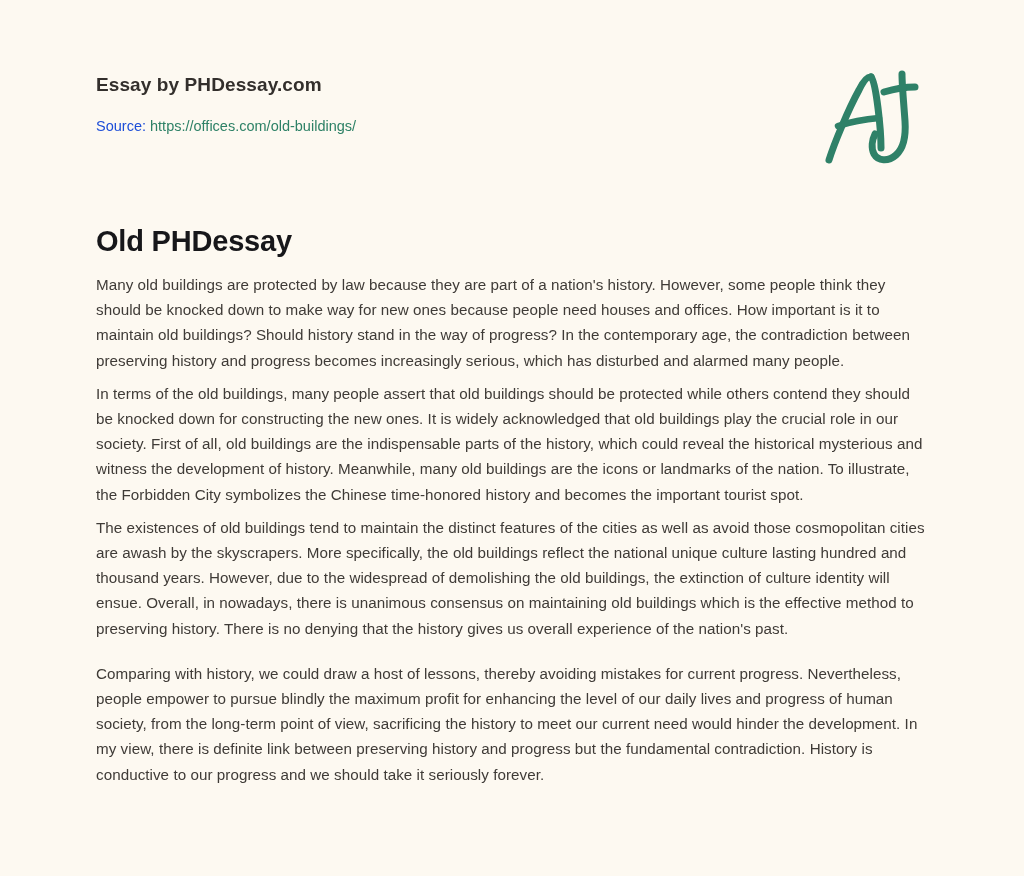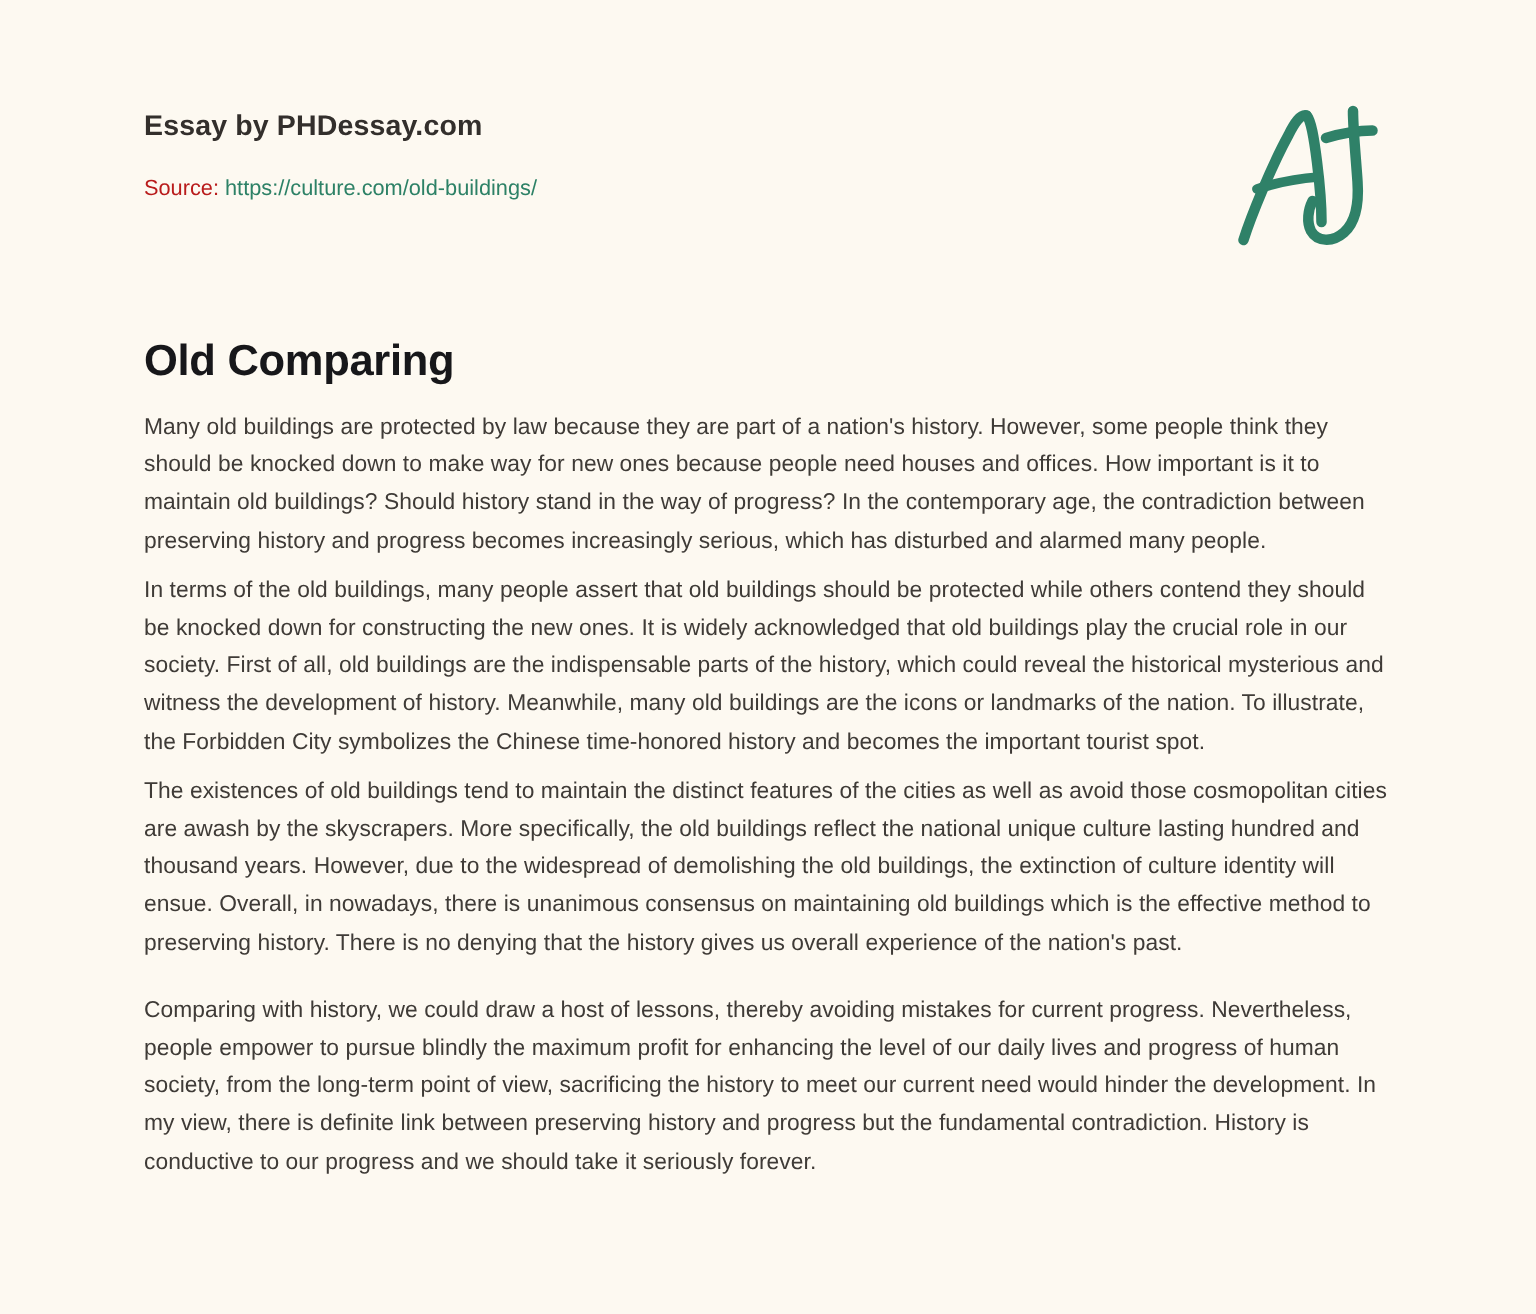--- a/index.html
+++ b/index.html
@@ -40,21 +40,21 @@
 
   .source-line {
     margin-top: 18px;
     font-size: 14.5px;
     line-height: 20px;
     color: #8d8781;
     white-space: nowrap;
   }
 
   .source-label {
-    color: #b91c1c;
+    color: #1d4ed8;
   }
 
   .source-link {
     color: #2d8166;
     text-decoration: none;
     cursor: pointer;
   }
 
   
   .logo {
@@ -107,42 +107,42 @@
 </style>
 </head>
 <body>
 
 <div class="page">
 
   <div class="header">
     <div class="brand-line">Essay by PHDessay.com</div>
     <div class="source-line">
       <span class="source-label">Source:</span>
-      <a class="source-link" href="#" title="https://phdessay.com/old-buildings/">https://culture.com/old-buildings/</a>
+      <a class="source-link" href="#" title="https://phdessay.com/old-buildings/">https://offices.com/old-buildings/</a>
     </div>
   </div>
 
   <div class="logo">
     <svg viewBox="0 0 108 102" xmlns="http://www.w3.org/2000/svg">
       <g fill="none" stroke="#2f8168" stroke-linecap="round" stroke-linejoin="round">
 
         <path d="M11 94 C16 78 30 44 41 24 C45 16 49 10 53 11" stroke-width="7"></path>
 
         <path d="M53 11 C56 14 58 26 60 42 C62 58 63 72 63 82" stroke-width="7"></path>
 
         <path d="M20 60 C32 56 49 53 61 52" stroke-width="6.5"></path>
 
         <path d="M66 26 C76 23 88 21 97 21" stroke-width="7"></path>
 
         <path d="M84 8 C84 20 86 40 87 55 C88 70 86 82 78 89 C70 96 60 95 56 88 C53 82 54 74 57 68" stroke-width="7"></path>
       </g>
     </svg>
   </div>
 
-  <div class="doc-title">Old Comparing</div>
+  <div class="doc-title">Old PHDessay</div>
 
   <div class="body-copy">
     <p>Many old buildings are protected by law because they are part of a nation's history. However, some people think they should be knocked down to make way for new ones because people need houses and offices. How important is it to maintain old buildings? Should history stand in the way of progress? In the contemporary age, the contradiction between preserving history and progress becomes increasingly serious, which has disturbed and alarmed many people.</p>
     <p>In terms of the old buildings, many people assert that old buildings should be protected while others contend they should be knocked down for constructing the new ones. It is widely acknowledged that old buildings play the crucial role in our society. First of all, old buildings are the indispensable parts of the history, which could reveal the historical mysterious and witness the development of history. Meanwhile, many old buildings are the icons or landmarks of the nation. To illustrate, the Forbidden City symbolizes the Chinese time-honored history and becomes the important tourist spot.</p>
     <p>The existences of old buildings tend to maintain the distinct features of the cities as well as avoid those cosmopolitan cities are awash by the skyscrapers. More specifically, the old buildings reflect the national unique culture lasting hundred and thousand years. However, due to the widespread of demolishing the old buildings, the extinction of culture identity will ensue. Overall, in nowadays, there is unanimous consensus on maintaining old buildings which is the effective method to preserving history. There is no denying that the history gives us overall experience of the nation's past.</p>
     <p>Comparing with history, we could draw a host of lessons, thereby avoiding mistakes for current progress. Nevertheless, people empower to pursue blindly the maximum profit for enhancing the level of our daily lives and progress of human society, from the long-term point of view, sacrificing the history to meet our current need would hinder the development. In my view, there is definite link between preserving history and progress but the fundamental contradiction. History is conductive to our progress and we should take it seriously forever.</p>
   </div>
 
 </div>
 

